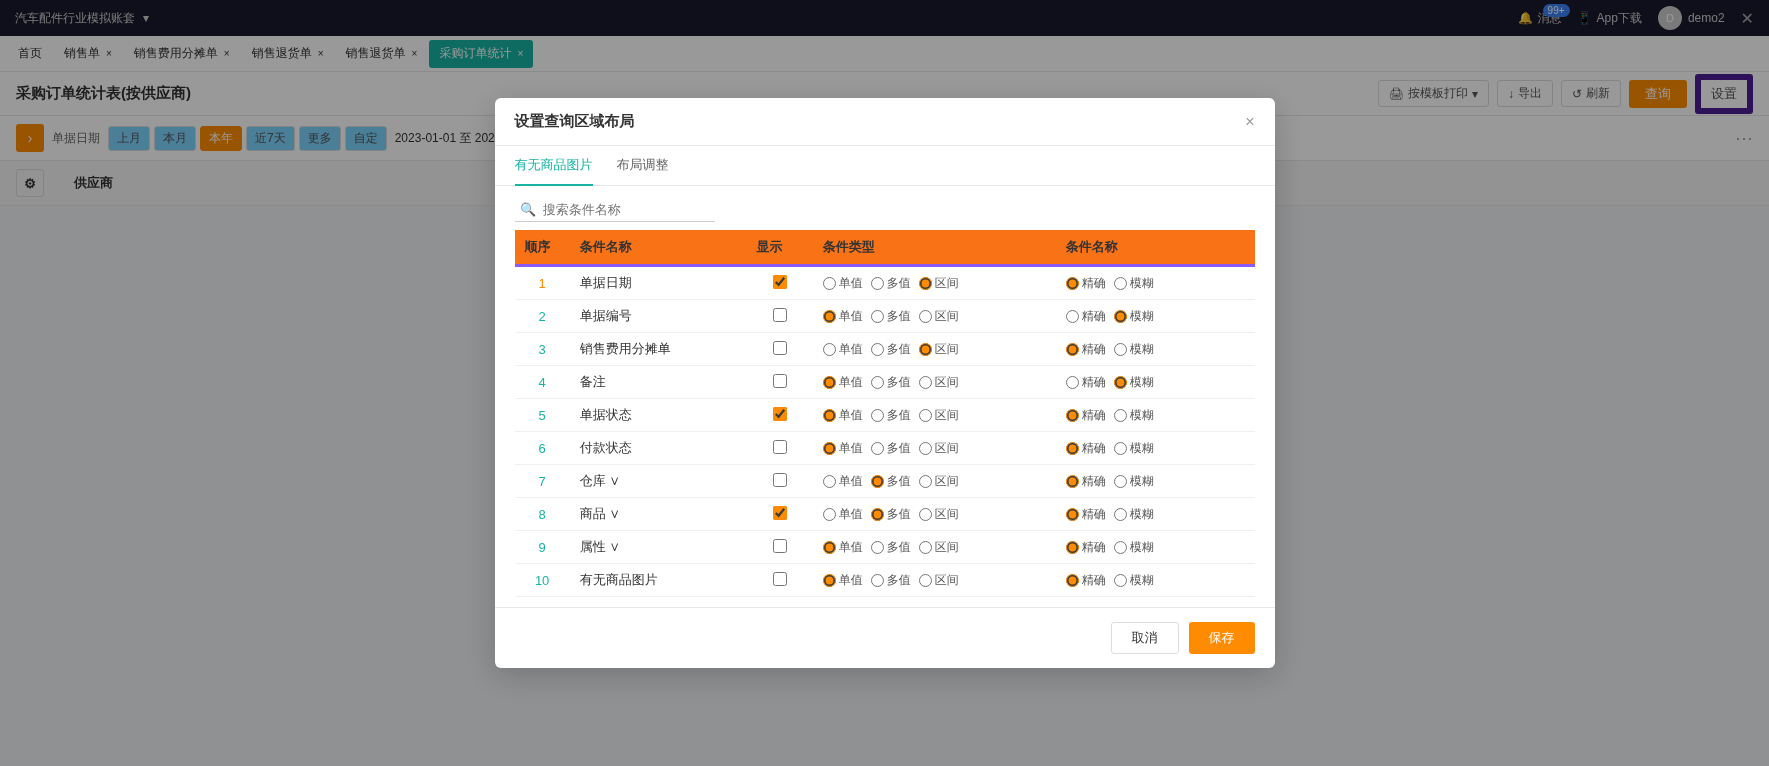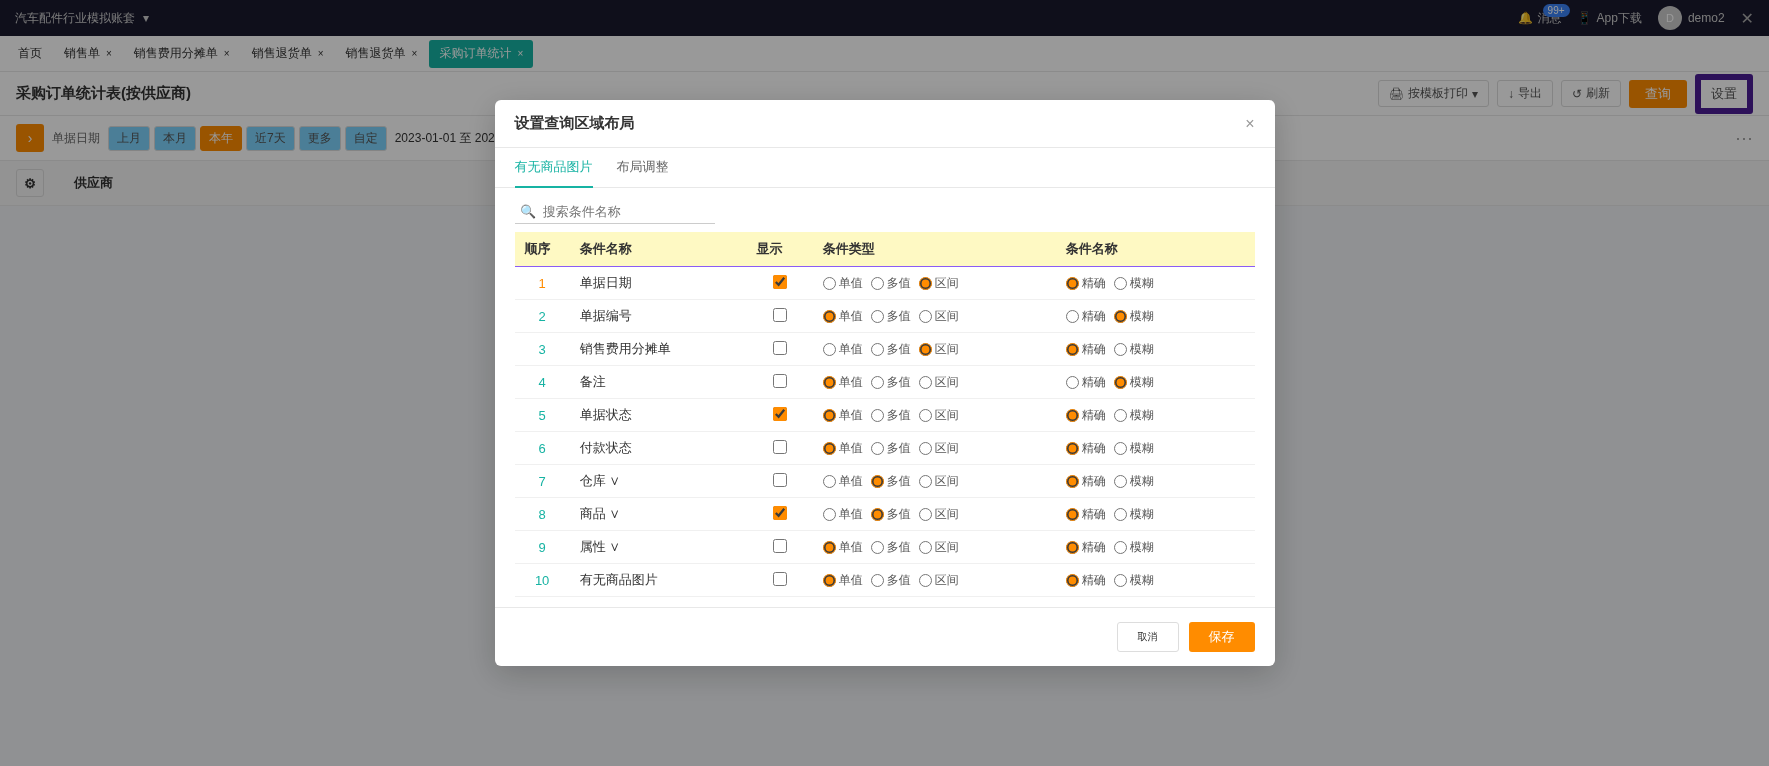--- a/index.html
+++ b/index.html
@@ -159,27 +159,27 @@
     .search-input-wrap input {
       border: none; outline: none; font-size: 13px; color: #333; width: 160px;
       background: transparent;
     }
     .search-icon { color: #999; font-size: 13px; }
 
     
     .modal-table { flex: 1; overflow-y: auto; padding: 0 20px 10px; }
     .modal-table table { width: 100%; border-collapse: collapse; }
     .modal-table th {
-      background: #fef9c3;
+      background: #f97316;
       padding: 8px 10px;
       text-align: left;
       font-size: 13px;
       color: #333;
       font-weight: 600;
-      border-bottom: 1px solid #8b5cf6;
+      border-bottom: 3px solid #8b5cf6;
       position: sticky; top: 0; z-index: 1;
     }
     .modal-table td {
       padding: 7px 10px;
       border-bottom: 1px solid #f0f0f0;
       font-size: 13px;
       color: #333;
       vertical-align: middle;
     }
 
@@ -192,21 +192,21 @@
     input[type="checkbox"] { accent-color: #ff8c00; cursor: pointer; width: 14px; height: 14px; }
 
     
     .modal-footer {
       padding: 14px 20px;
       display: flex;
       justify-content: flex-end;
       gap: 10px;
       border-top: 1px solid #e8e8e8;
     }
-    .btn-cancel { padding: 6px 20px; border: 1px solid #ddd; border-radius: 3px; cursor: pointer; font-size: 10px; background: #fff; color: #333; }
+    .btn-cancel { padding: 6px 20px; border: 1px solid #ddd; border-radius: 3px; cursor: pointer; font-size: 13px; background: #fff; color: #333; }
     .btn-save { padding: 6px 20px; border: none; border-radius: 3px; cursor: pointer; font-size: 13px; background: #ff8c00; color: #fff; }
 
     
     .modal-table::-webkit-scrollbar { width: 6px; }
     .modal-table::-webkit-scrollbar-thumb { background: #ccc; border-radius: 3px; }
 
     
     .partial-row td { opacity: 0.5; }
 
     .col-order { width: 50px; text-align: center; }

